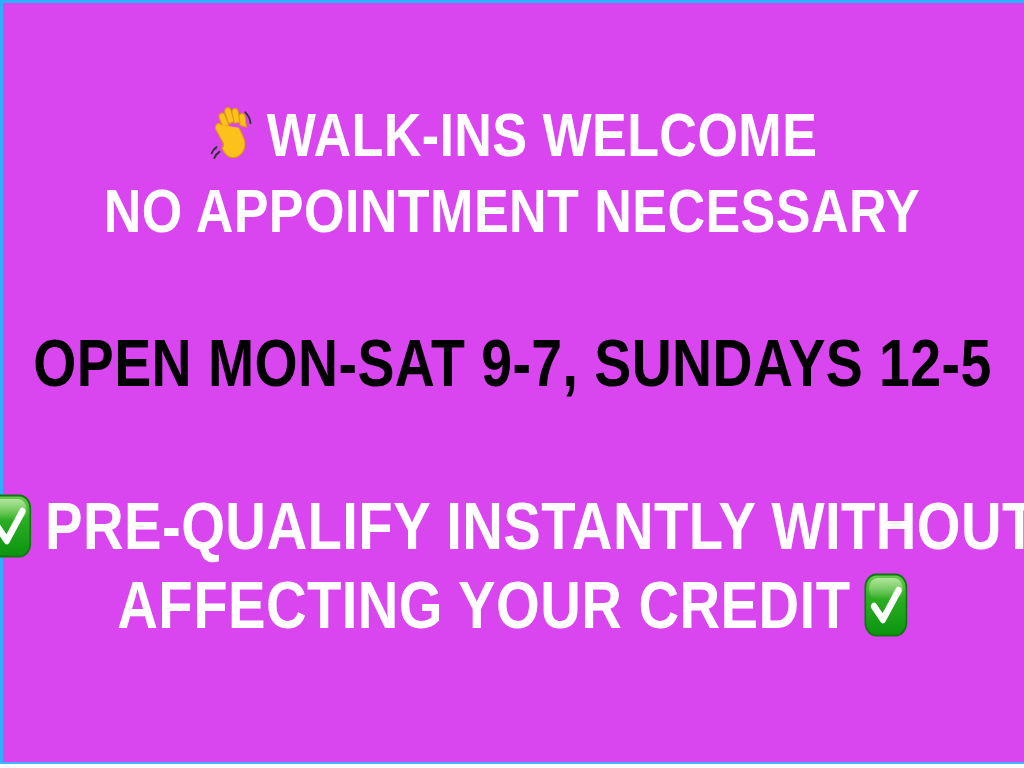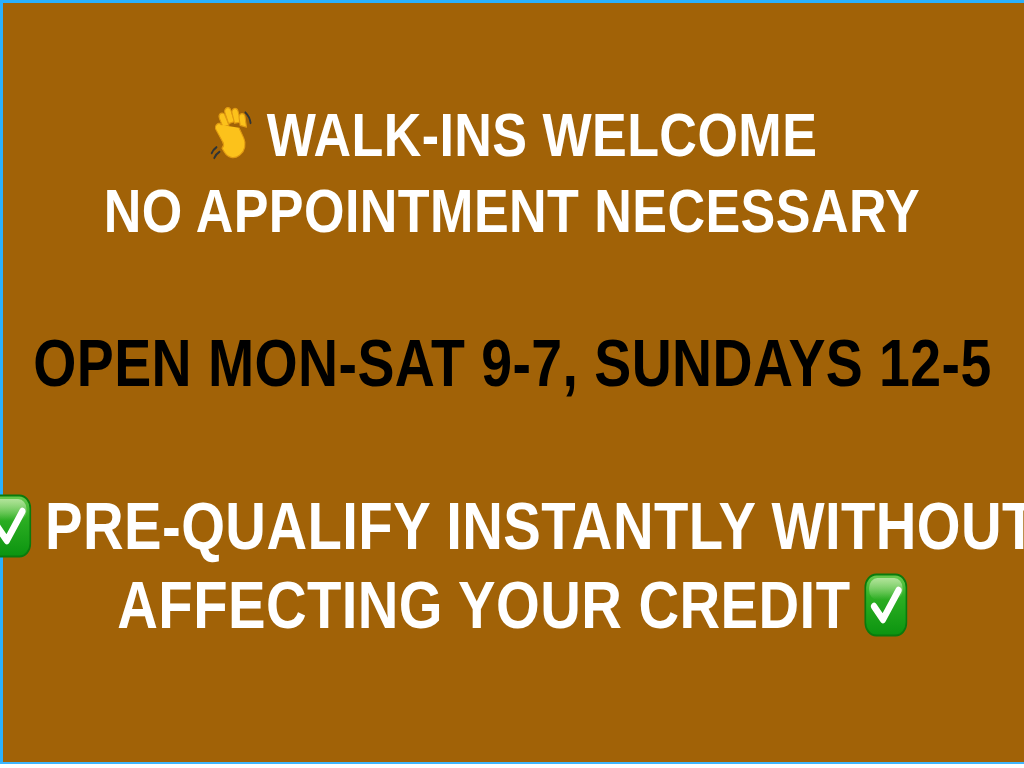--- a/index.html
+++ b/index.html
@@ -104,21 +104,21 @@
     vertical-align: middle;
   }
   .check-icon svg { display: block; width: 100%; height: 100%; }
 
   .check-lead { margin-right: 16px; }
   .check-trail { margin-left: 16px; }
 </style>
 </head>
 <body>
 
-<div class="canvas" style="background: #a16207;">
+<div class="canvas" style="background: #d946ef;">
 
   <div class="edge-top"></div>
   <div class="edge-left"></div>
   <div class="edge-bottom-hair"></div>
   <div class="edge-bottom"></div>
 
   <div class="stack">
 
     <div class="line line-white l1">
       <span class="wave-icon">

